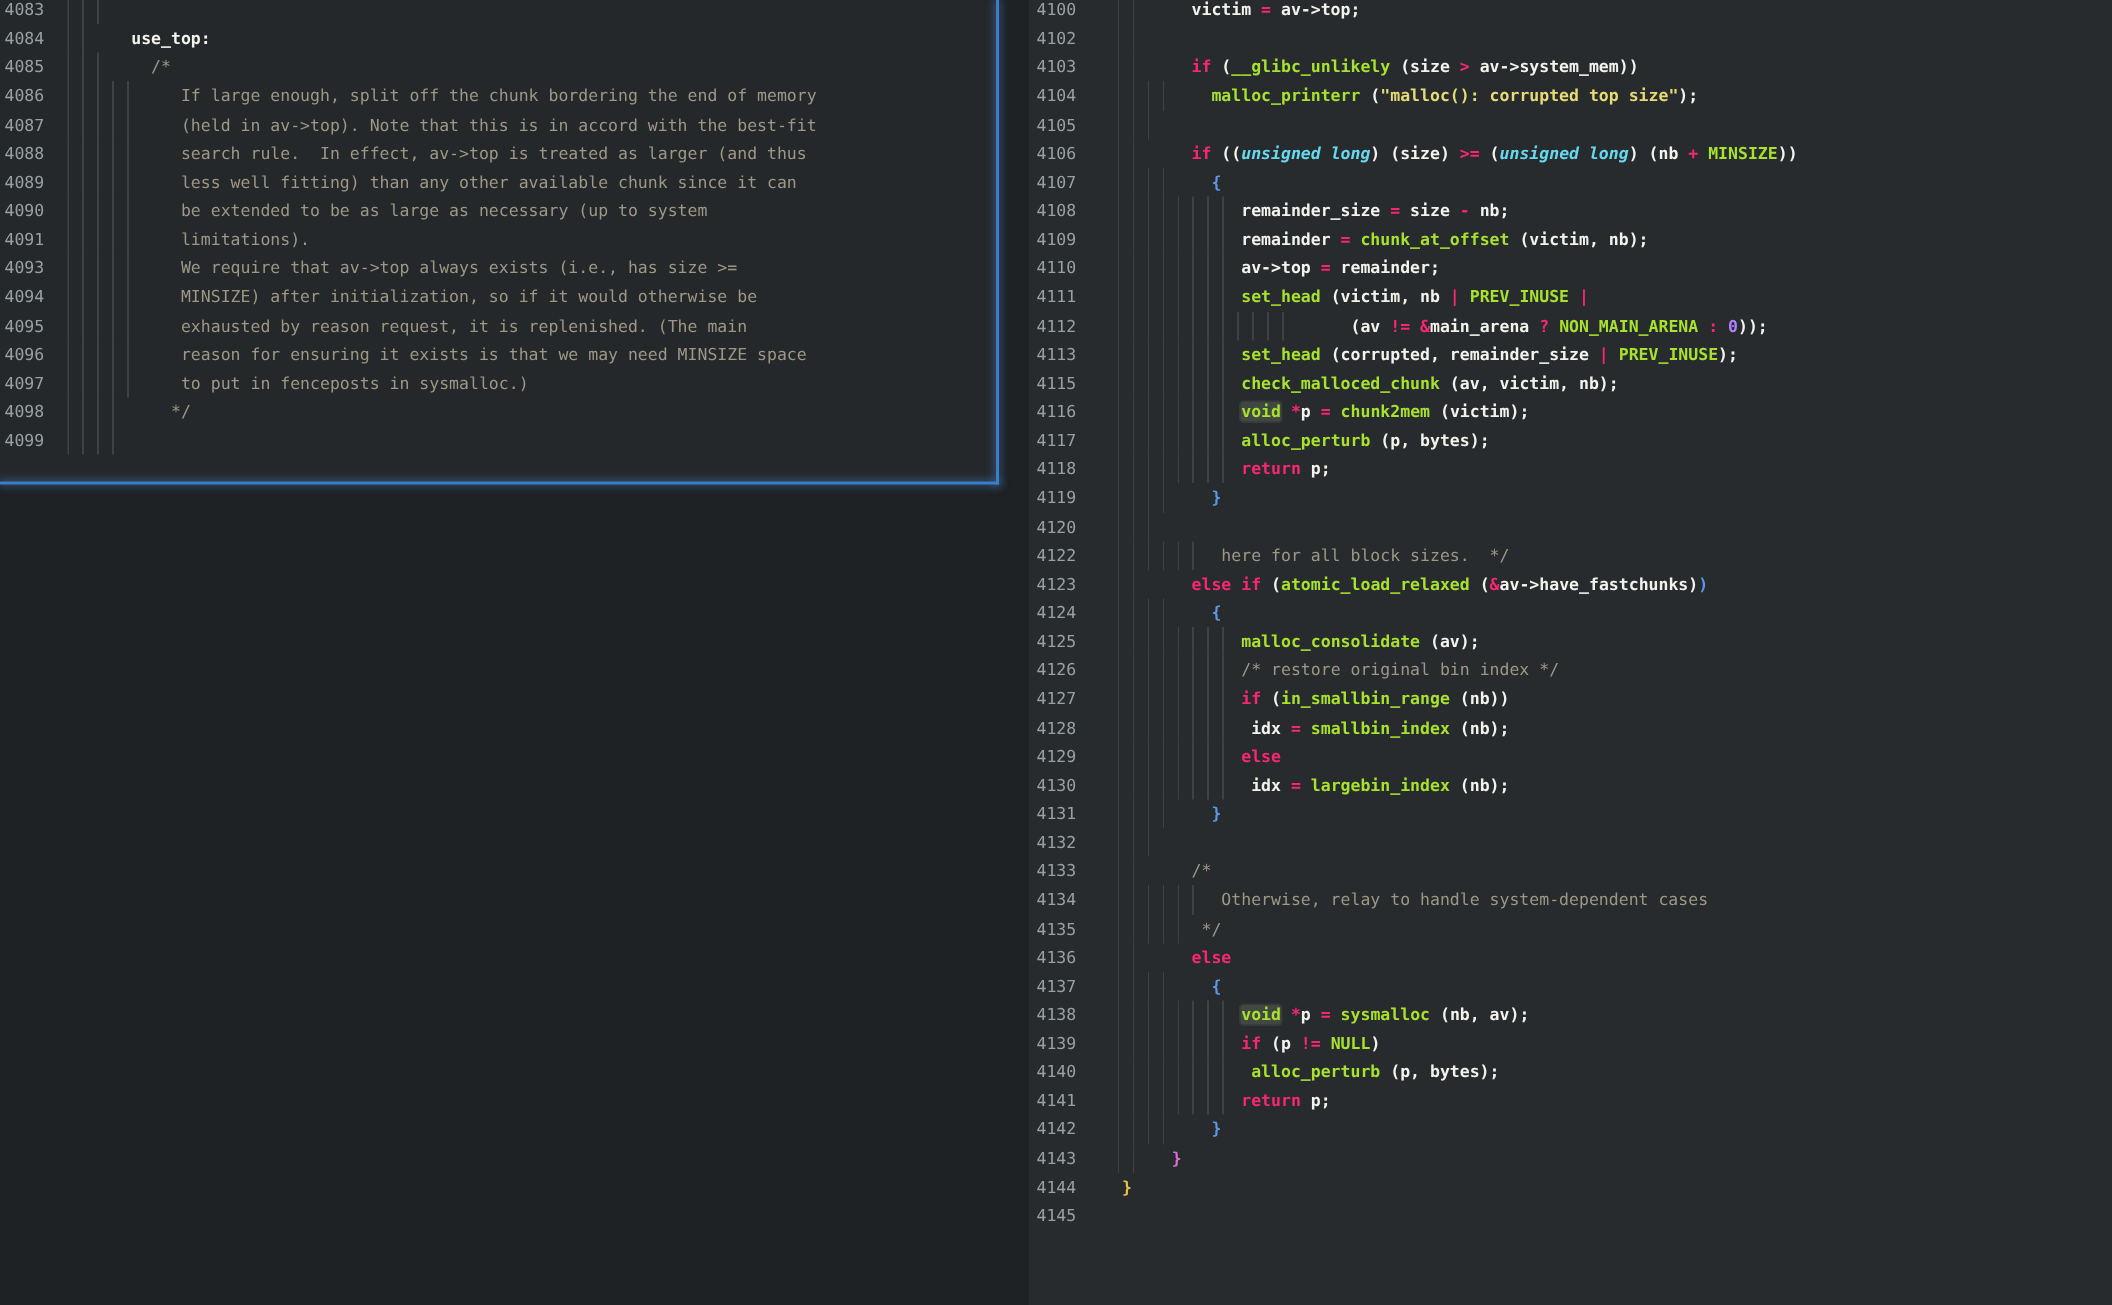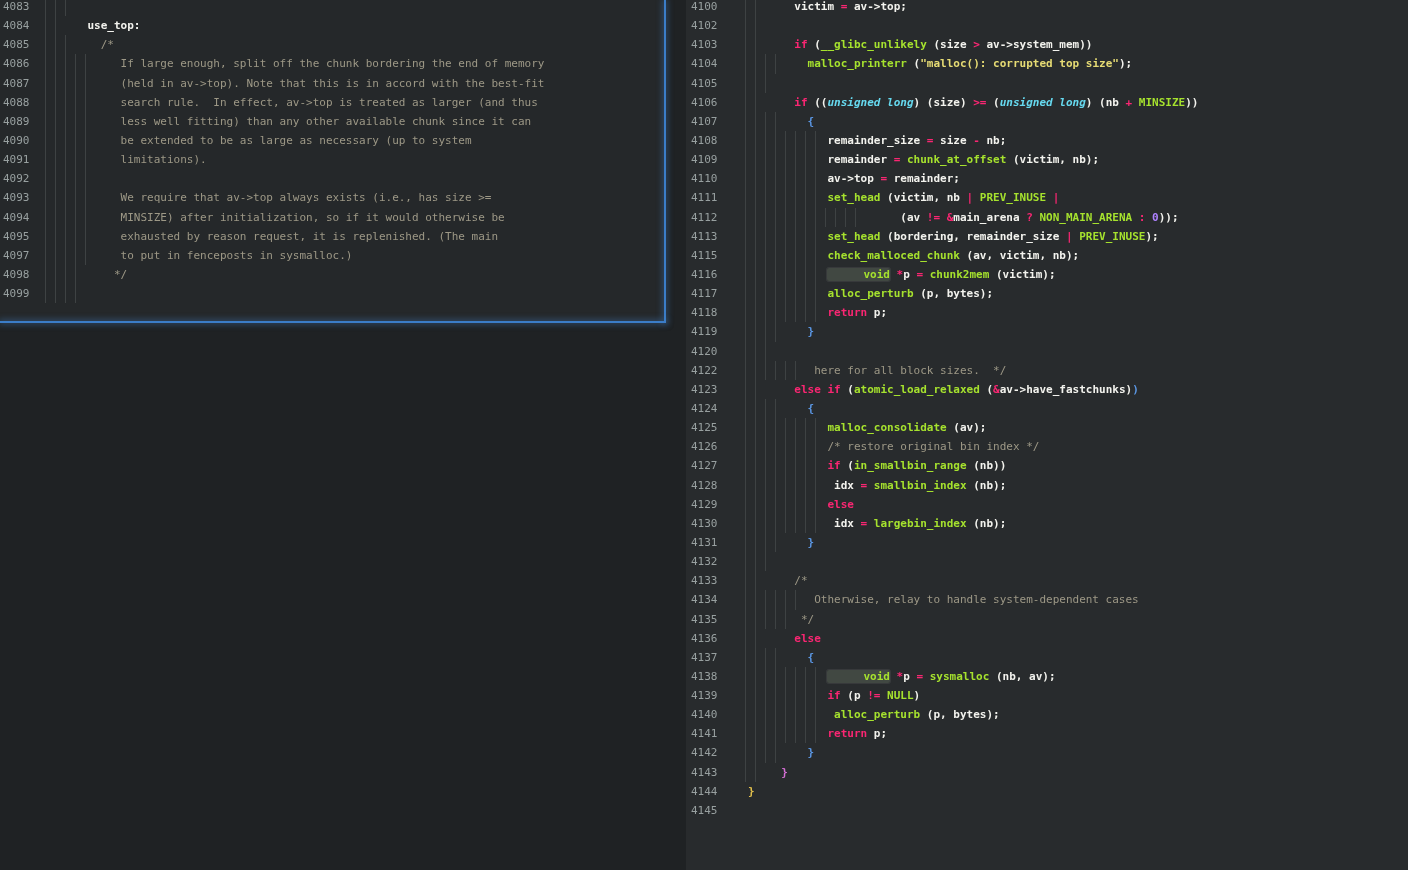--- a/index.html
+++ b/index.html
@@ -30,21 +30,21 @@
   .t-d{color:var(--d);}
   .t-k{color:var(--k);}
   .t-f{color:var(--f);}
   .t-c{color:var(--c);font-weight:normal;}
   .t-s{color:var(--s);}
   .t-t{color:var(--t);font-style:italic;}
   .t-n{color:var(--n);}
   .t-b1{color:var(--b1);}
   .t-b2{color:var(--b2);}
   .t-b3{color:var(--b3);}
-  .t-hl{color:var(--f);background:var(--hlbg);border-radius:2px;box-shadow:0 0 0 1px rgba(255,255,255,0.07);padding-left:36px;}
+  .t-hl{color:var(--f);background:var(--hlbg);border-radius:2px;box-shadow:0 0 0 1px rgba(255,255,255,0.07);}
   .focus-v{position:absolute;left:664px;top:0;width:2px;height:323px;background:var(--focus);
            box-shadow:0 0 6px 1px rgba(70,135,210,.5);z-index:5;}
   .focus-h{position:absolute;left:0;top:321px;width:666px;height:2px;background:var(--focus);
            box-shadow:0 0 6px 1px rgba(70,135,210,.5);z-index:5;}
 </style>
 </head>
 <body>
 
 <div class="screen">
   <div class="pane" id="pane-left">
@@ -79,34 +79,34 @@
         </div>
         <div class="row">
           <div class="gutter">4090</div>
           <div class="code"><span class="guides" style="width: 41px;"></span><span class="t-c">         be extended to be as large as necessary (up to system</span></div>
         </div>
         <div class="row">
           <div class="gutter">4091</div>
           <div class="code"><span class="guides" style="width: 41px;"></span><span class="t-c">         limitations).</span></div>
         </div>
         <div class="row">
-          <div class="gutter">4092</div>
-          <div class="code"><span class="guides" style="width: 41px;"></span></div>
-        </div>
-        <div class="row">
           <div class="gutter">4093</div>
           <div class="code"><span class="guides" style="width: 41px;"></span><span class="t-c">         We require that av-&gt;top always exists (i.e., has size &gt;=</span></div>
         </div>
         <div class="row">
           <div class="gutter">4094</div>
           <div class="code"><span class="guides" style="width: 41px;"></span><span class="t-c">         MINSIZE) after initialization, so if it would otherwise be</span></div>
         </div>
         <div class="row">
           <div class="gutter">4095</div>
           <div class="code"><span class="guides" style="width: 41px;"></span><span class="t-c">         exhausted by reason request, it is replenished. (The main</span></div>
+        </div>
+        <div class="row">
+          <div class="gutter">4096</div>
+          <div class="code"><span class="guides" style="width: 41px;"></span><span class="t-c">         reason for ensuring it exists is that we may need MINSIZE space</span></div>
         </div>
         <div class="row">
           <div class="gutter">4097</div>
           <div class="code"><span class="guides" style="width: 41px;"></span><span class="t-c">         to put in fenceposts in sysmalloc.)</span></div>
         </div>
         <div class="row">
           <div class="gutter">4098</div>
           <div class="code"><span class="guides" style="width: 31px;"></span><span class="t-c">        */</span></div>
         </div>
         <div class="row">
@@ -160,21 +160,21 @@
         <div class="row">
           <div class="gutter">4111</div>
           <div class="code"><span class="guides" style="width: 71px;"></span><span class="t-d">            </span><span class="t-f">set_head</span><span class="t-d"> (victim, nb </span><span class="t-k">|</span><span class="t-d"> </span><span class="t-f">PREV_INUSE</span><span class="t-d"> </span><span class="t-k">|</span></div>
         </div>
         <div class="row">
           <div class="gutter">4112</div>
           <div class="code"><span class="guides" style="width: 111px;"></span><span class="t-d">                       (av </span><span class="t-k">!=</span><span class="t-d"> </span><span class="t-k">&amp;</span><span class="t-d">main_arena </span><span class="t-k">?</span><span class="t-d"> </span><span class="t-f">NON_MAIN_ARENA</span><span class="t-d"> </span><span class="t-k">:</span><span class="t-d"> </span><span class="t-n">0</span><span class="t-d">));</span></div>
         </div>
         <div class="row">
           <div class="gutter">4113</div>
-          <div class="code"><span class="guides" style="width: 71px;"></span><span class="t-d">            </span><span class="t-f">set_head</span><span class="t-d"> (bordering, remainder_size </span><span class="t-k">|</span><span class="t-d"> </span><span class="t-f">PREV_INUSE</span><span class="t-d">);</span></div>
+          <div class="code"><span class="guides" style="width: 71px;"></span><span class="t-d">            </span><span class="t-f">set_head</span><span class="t-d"> (corrupted, remainder_size </span><span class="t-k">|</span><span class="t-d"> </span><span class="t-f">PREV_INUSE</span><span class="t-d">);</span></div>
         </div>
         <div class="row">
           <div class="gutter">4115</div>
           <div class="code"><span class="guides" style="width: 71px;"></span><span class="t-d">            </span><span class="t-f">check_malloced_chunk</span><span class="t-d"> (av, victim, nb);</span></div>
         </div>
         <div class="row">
           <div class="gutter">4116</div>
           <div class="code"><span class="guides" style="width: 71px;"></span><span class="t-d">            </span><span class="t-hl">void</span><span class="t-d"> </span><span class="t-k">*</span><span class="t-d">p </span><span class="t-k">=</span><span class="t-d"> </span><span class="t-f">chunk2mem</span><span class="t-d"> (victim);</span></div>
         </div>
         <div class="row">

